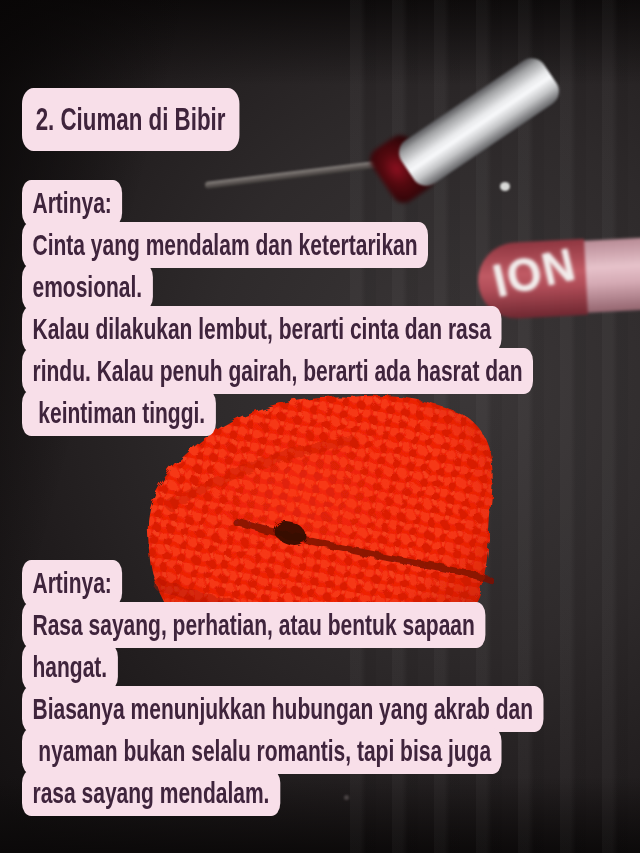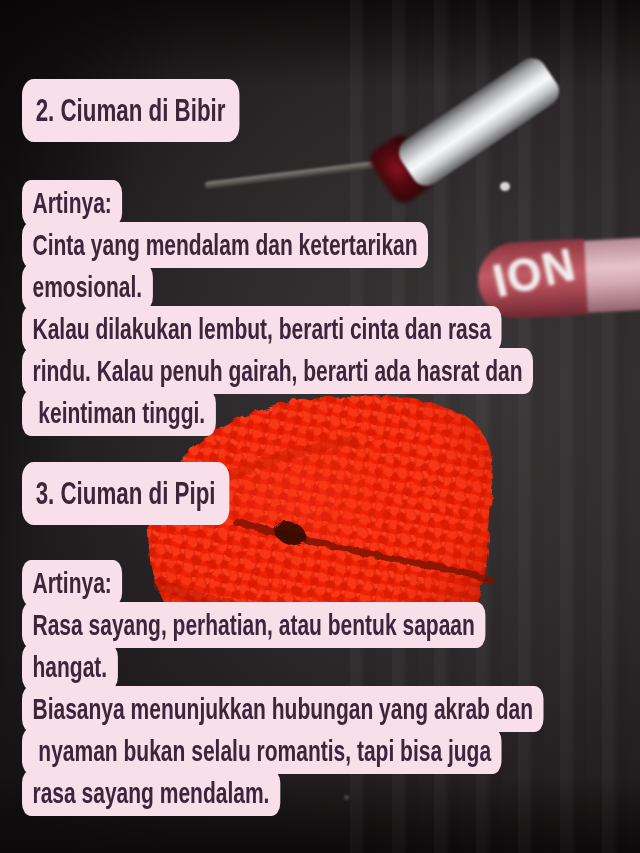--- a/index.html
+++ b/index.html
@@ -96,21 +96,21 @@
     background:#f8dfe9;
     color:#3f243c;
     font-weight:700;
     font-size:31px;
     line-height:63px;
     padding:0 19px;
     border-radius:16px;
     transform:scaleX(0.72);
     transform-origin:0 50%;
   }
-  .h1-pos{top:79px;}
+  .h1-pos{top:88px;}
   .p1-pos{top:180px;}
   .h2-pos{top:462px;}
   .p2-pos{top:560px;}
 </style>
 </head>
 <body>
 
 <div class="stage">
 
   <div class="stripes"></div>
@@ -169,23 +169,20 @@
 
   <div class="cap p1-pos">
     <div class="chip">Artinya:</div>
     <div class="chip">Cinta yang mendalam dan ketertarikan</div>
     <div class="chip">emosional.</div>
     <div class="chip">Kalau dilakukan lembut, berarti cinta dan rasa</div>
     <div class="chip">rindu. Kalau penuh gairah, berarti ada hasrat dan</div>
     <div class="chip"> keintiman tinggi.</div>
   </div>
 
-  <div class="cap h2-pos">
-    <div class="chip-heading">3. Ciuman di Pipi</div>
-  </div>
 
   <div class="cap p2-pos">
     <div class="chip">Artinya:</div>
     <div class="chip">Rasa sayang, perhatian, atau bentuk sapaan</div>
     <div class="chip">hangat.</div>
     <div class="chip">Biasanya menunjukkan hubungan yang akrab dan</div>
     <div class="chip"> nyaman bukan selalu romantis, tapi bisa juga</div>
     <div class="chip">rasa sayang mendalam.</div>
   </div>
 

